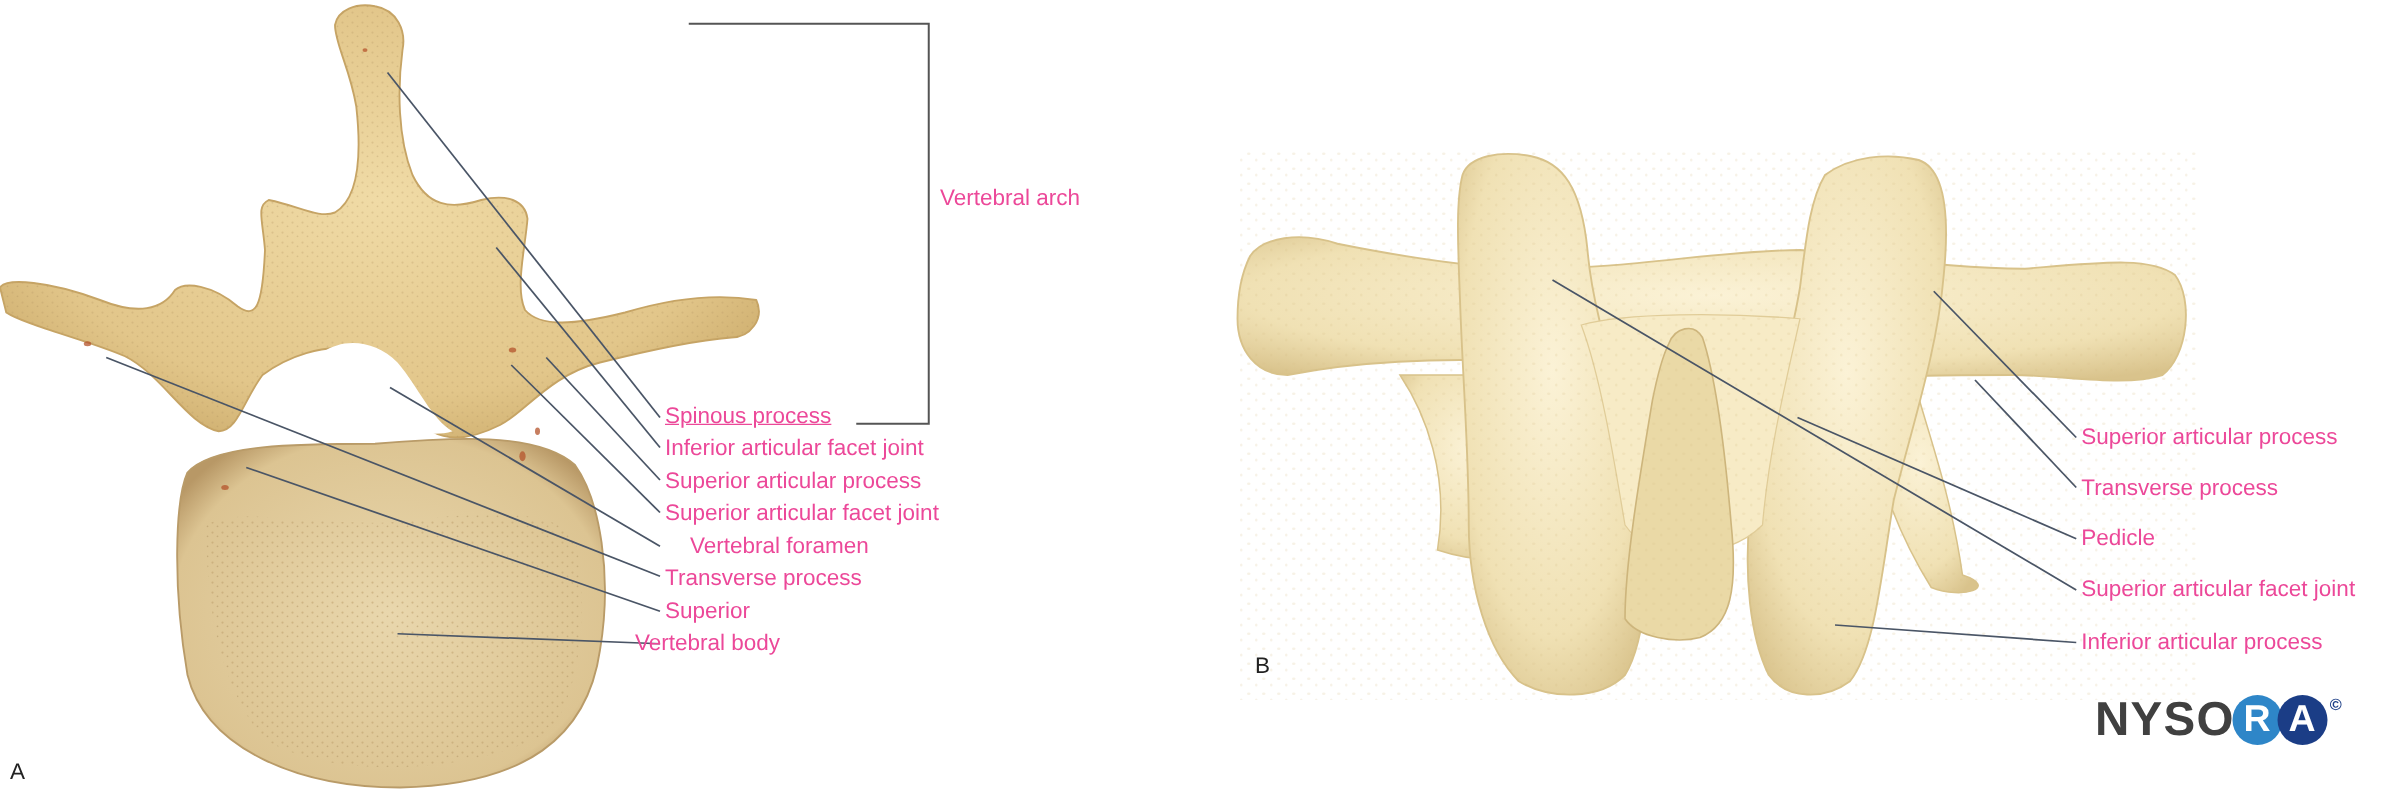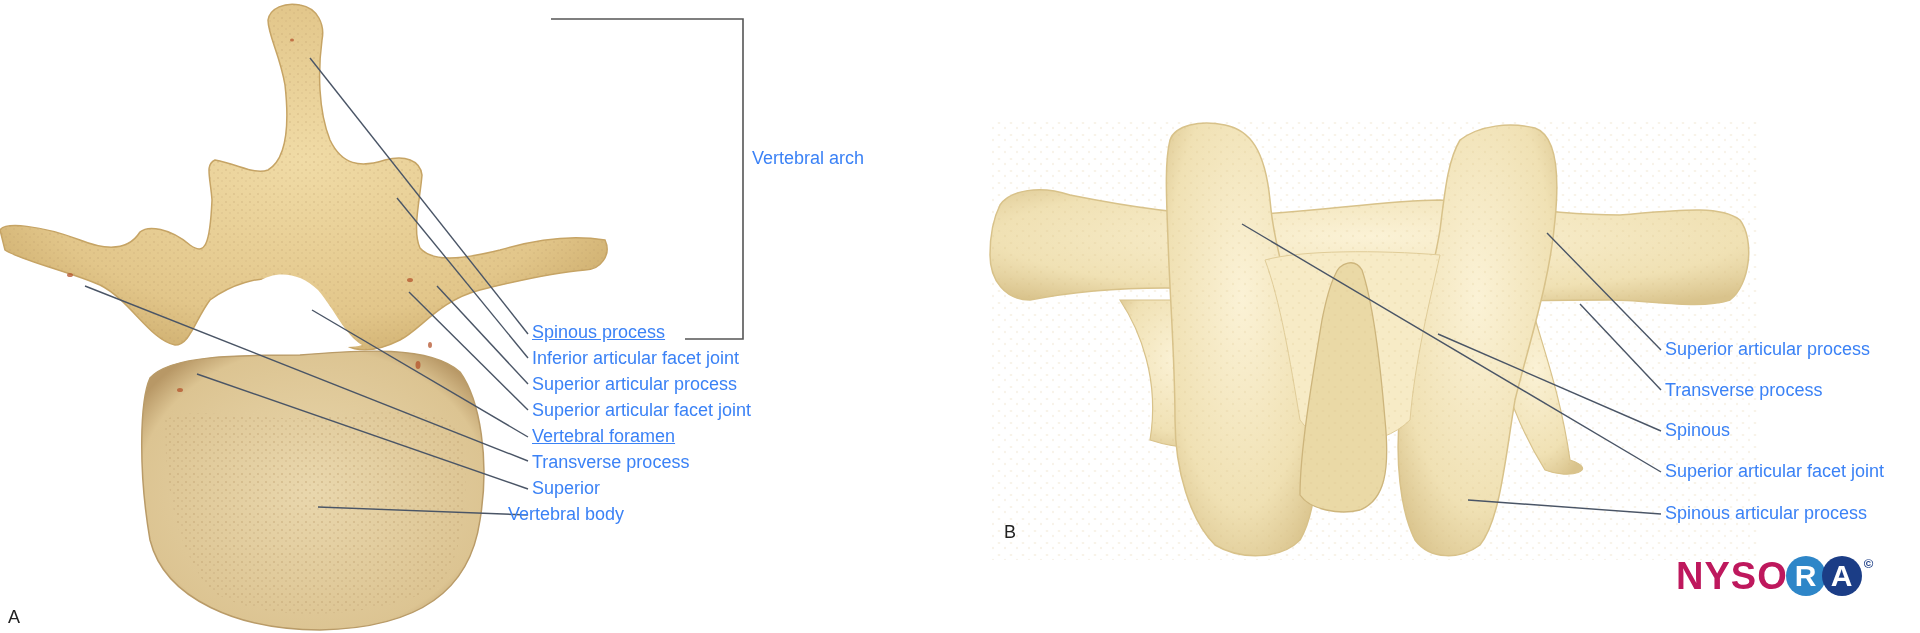--- a/index.html
+++ b/index.html
@@ -1,23 +1,23 @@
 <!DOCTYPE html>
 <html><head>
 <meta charset="utf-8">
 <style>
   html, body { margin: 0; padding: 0; background: #ffffff; }
   body { width: 1920px; height: 633px; position: relative; overflow: hidden;
          font-family: "Liberation Sans", "DejaVu Sans", sans-serif; }
   .figure { position: absolute; left: 0; top: 0; width: 1920px; height: 633px; }
   svg.art { position: absolute; left: 0; top: 0; width: 1920px; height: 633px; }
-  .label { position: absolute; font-size: 18px; color: #3b82f6; white-space: nowrap; line-height: 20px; }
+  .label { position: absolute; font-size: 18px; color: #ec4899; white-space: nowrap; line-height: 20px; }
   .panel-letter { position: absolute; font-size: 18px; color: #222; }
   .logo { position: absolute; left: 1676px; top: 556px; height: 40px; display: flex; align-items: center; }
-  .logo-text { font-family: "Liberation Sans", sans-serif; font-weight: bold; font-size: 38px; color: #be185d; letter-spacing: 1px; line-height: 40px; }
+  .logo-text { font-family: "Liberation Sans", sans-serif; font-weight: bold; font-size: 38px; color: #404040; letter-spacing: 1px; line-height: 40px; }
   .logo-circle { display: inline-flex; align-items: center; justify-content: center; width: 40px; height: 40px; border-radius: 50%;
                  font-family: "Liberation Sans", sans-serif; font-weight: bold; font-size: 30px; color: #ffffff; margin-left: -2px; }
   .logo-circle.r { background: #2e86c8; }
   .logo-circle.a { background: #1b3d86; margin-left: -4px; }
   .logo-copy { font-size: 13px; color: #1b3d86; align-self: flex-start; margin-left: 2px; margin-top: 0px; font-weight: bold; }
 </style>
 </head>
 <body>
 
 <div class="figure">
@@ -109,30 +109,30 @@
       <line x1="1468" y1="500" x2="1661" y2="514"></line>
     </g>
   </svg>
 
   <div class="label" style="left:752px; top:148px;">Vertebral arch</div>
 
   <div class="label" style="left:532px; top:322px;text-decoration:underline;">Spinous process</div>
   <div class="label" style="left:532px; top:348px;text-align:center;">Inferior articular facet joint</div>
   <div class="label" style="left:532px; top:374px;">Superior articular process</div>
   <div class="label" style="left:532px; top:400px;">Superior articular facet joint</div>
-  <div class="label" style="left:532px; top:426px;text-decoration:underline;">Vertebral foramen</div>
+  <div class="label" style="left:552px; top:426px;">Vertebral foramen</div>
   <div class="label" style="left:532px; top:452px;">Transverse process</div>
   <div class="label" style="left:532px; top:478px;">Superior</div>
   <div class="label" style="left:508px; top:504px;">Vertebral body</div>
 
   <div class="label" style="left:1665px; top:339px;">Superior articular process</div>
   <div class="label" style="left:1665px; top:380px;">Transverse process</div>
-  <div class="label" style="left:1665px; top:420px;">Spinous</div>
+  <div class="label" style="left:1665px; top:420px;">Pedicle</div>
   <div class="label" style="left:1665px; top:461px;">Superior articular facet joint</div>
-  <div class="label" style="left:1665px; top:503px;">Spinous articular process</div>
+  <div class="label" style="left:1665px; top:503px;">Inferior articular process</div>
 
   <div class="panel-letter" style="left:8px; top:607px;">A</div>
   <div class="panel-letter" style="left:1004px; top:522px;">B</div>
 
   <div class="logo">
     <span class="logo-text">NYSO</span>
     <span class="logo-circle r">R</span>
     <span class="logo-circle a">A</span>
     <span class="logo-copy">©</span>
   </div>

